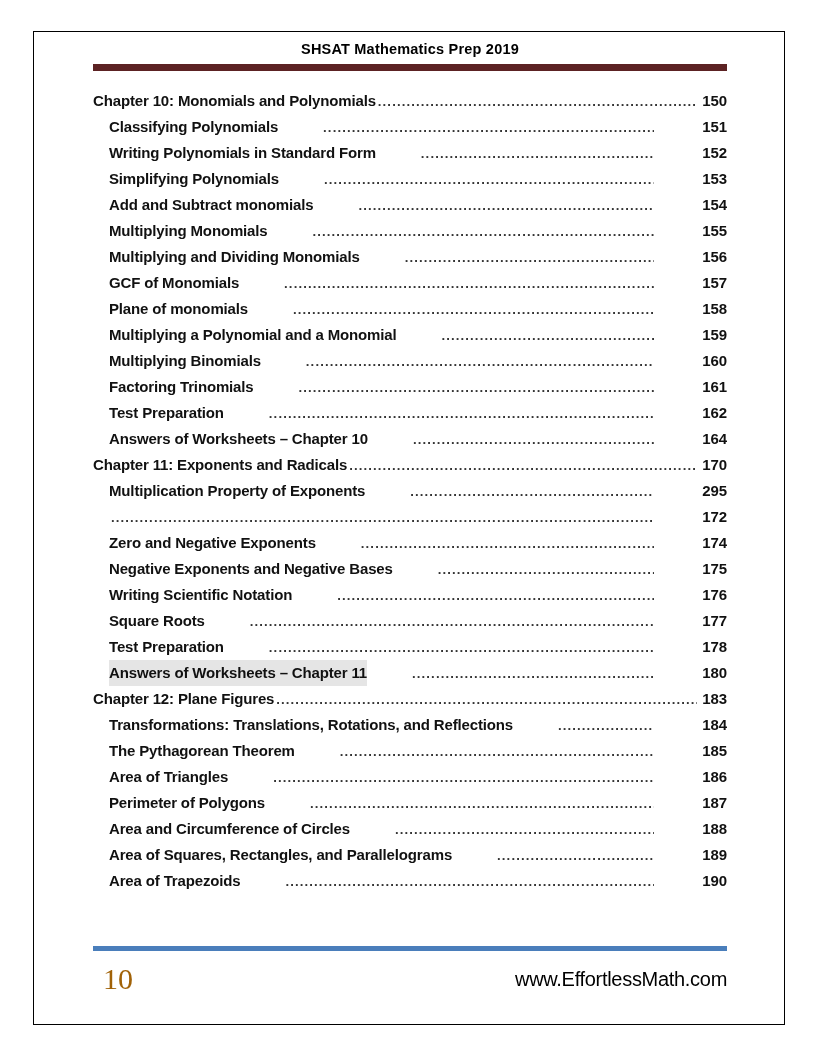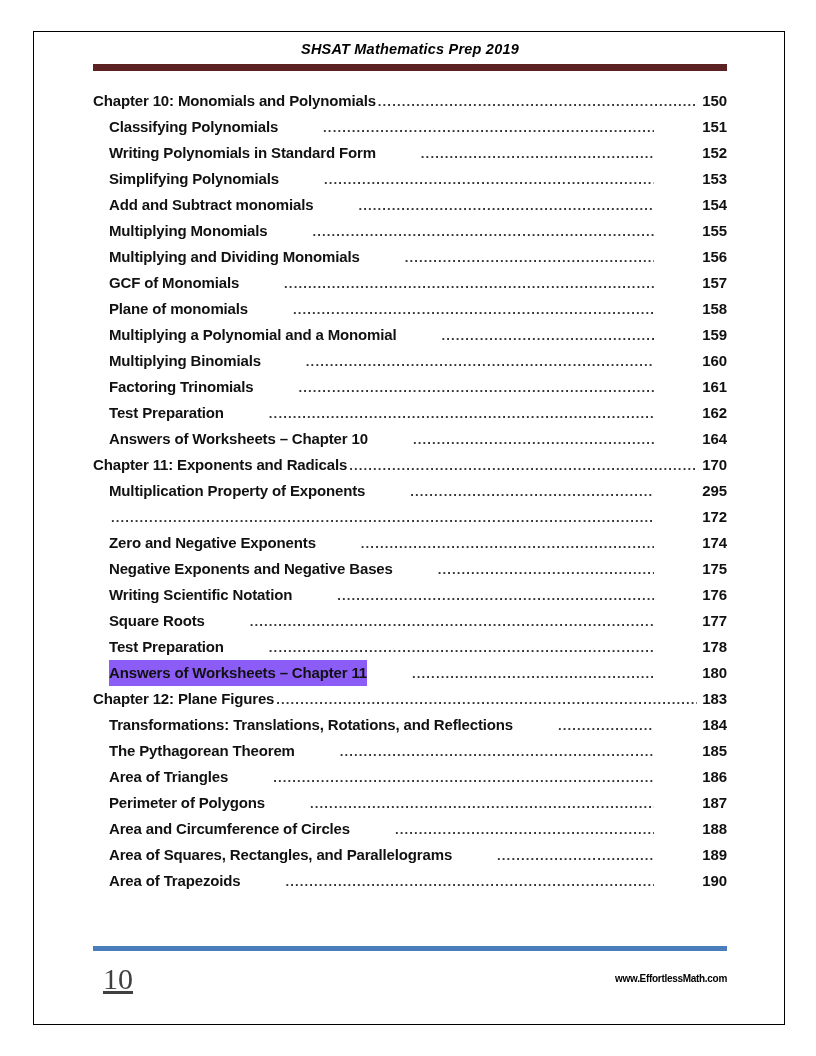--- a/index.html
+++ b/index.html
@@ -37,21 +37,20 @@
     position: absolute;
     left: 93px;
     top: 40px;
     width: 634px;
   }
 
   
   .doc-header {
     text-align: center;
     font-weight: bold;
-    font-style: italic;
     font-size: 14.5px;
     letter-spacing: 0.2px;
     color: #000000;
     font-family: "Liberation Sans", sans-serif;
     font-stretch: condensed;
     line-height: 18px;
     white-space: nowrap;
   }
   .header-rule {
     margin-top: 6px;
@@ -83,21 +82,21 @@
     padding-left: 16px;
     gap: 43px;
   }
   .toc-label {
     flex: 0 0 auto;
     font-family: "Liberation Sans", sans-serif;
     font-stretch: condensed;
     letter-spacing: -0.15px;
   }
   .toc-row.highlighted .toc-label {
-    background: #8b5cf6;
+    background: #e5e5e5;
   }
   .toc-dots {
     flex: 1 1 auto;
     overflow: hidden;
     margin: 0 1px 0 2px;
     position: relative;
     height: 26px;
   }
   .toc-dots::after {
     content: "..............................................................................................................................................................................................................................";
@@ -133,30 +132,29 @@
   .footer-row {
     display: flex;
     align-items: center;
     justify-content: space-between;
     margin-top: 8px;
     height: 40px;
   }
   .footer-page-num {
     font-family: "Liberation Serif", serif;
     font-size: 30px;
-    color: #404040;
+    color: #a16207;
     line-height: 40px;
     padding-left: 10px;
-    text-decoration: underline;
   }
   .footer-site {
     font-family: "Liberation Sans", sans-serif;
     font-stretch: condensed;
-    font-weight: bold;
-    font-size: 10px;
+    font-weight: normal;
+    font-size: 20px;
     color: #000000;
     line-height: 40px;
     letter-spacing: -0.3px;
   }
 </style>
 </head>
 <body>
 
 <div id="page">
 

